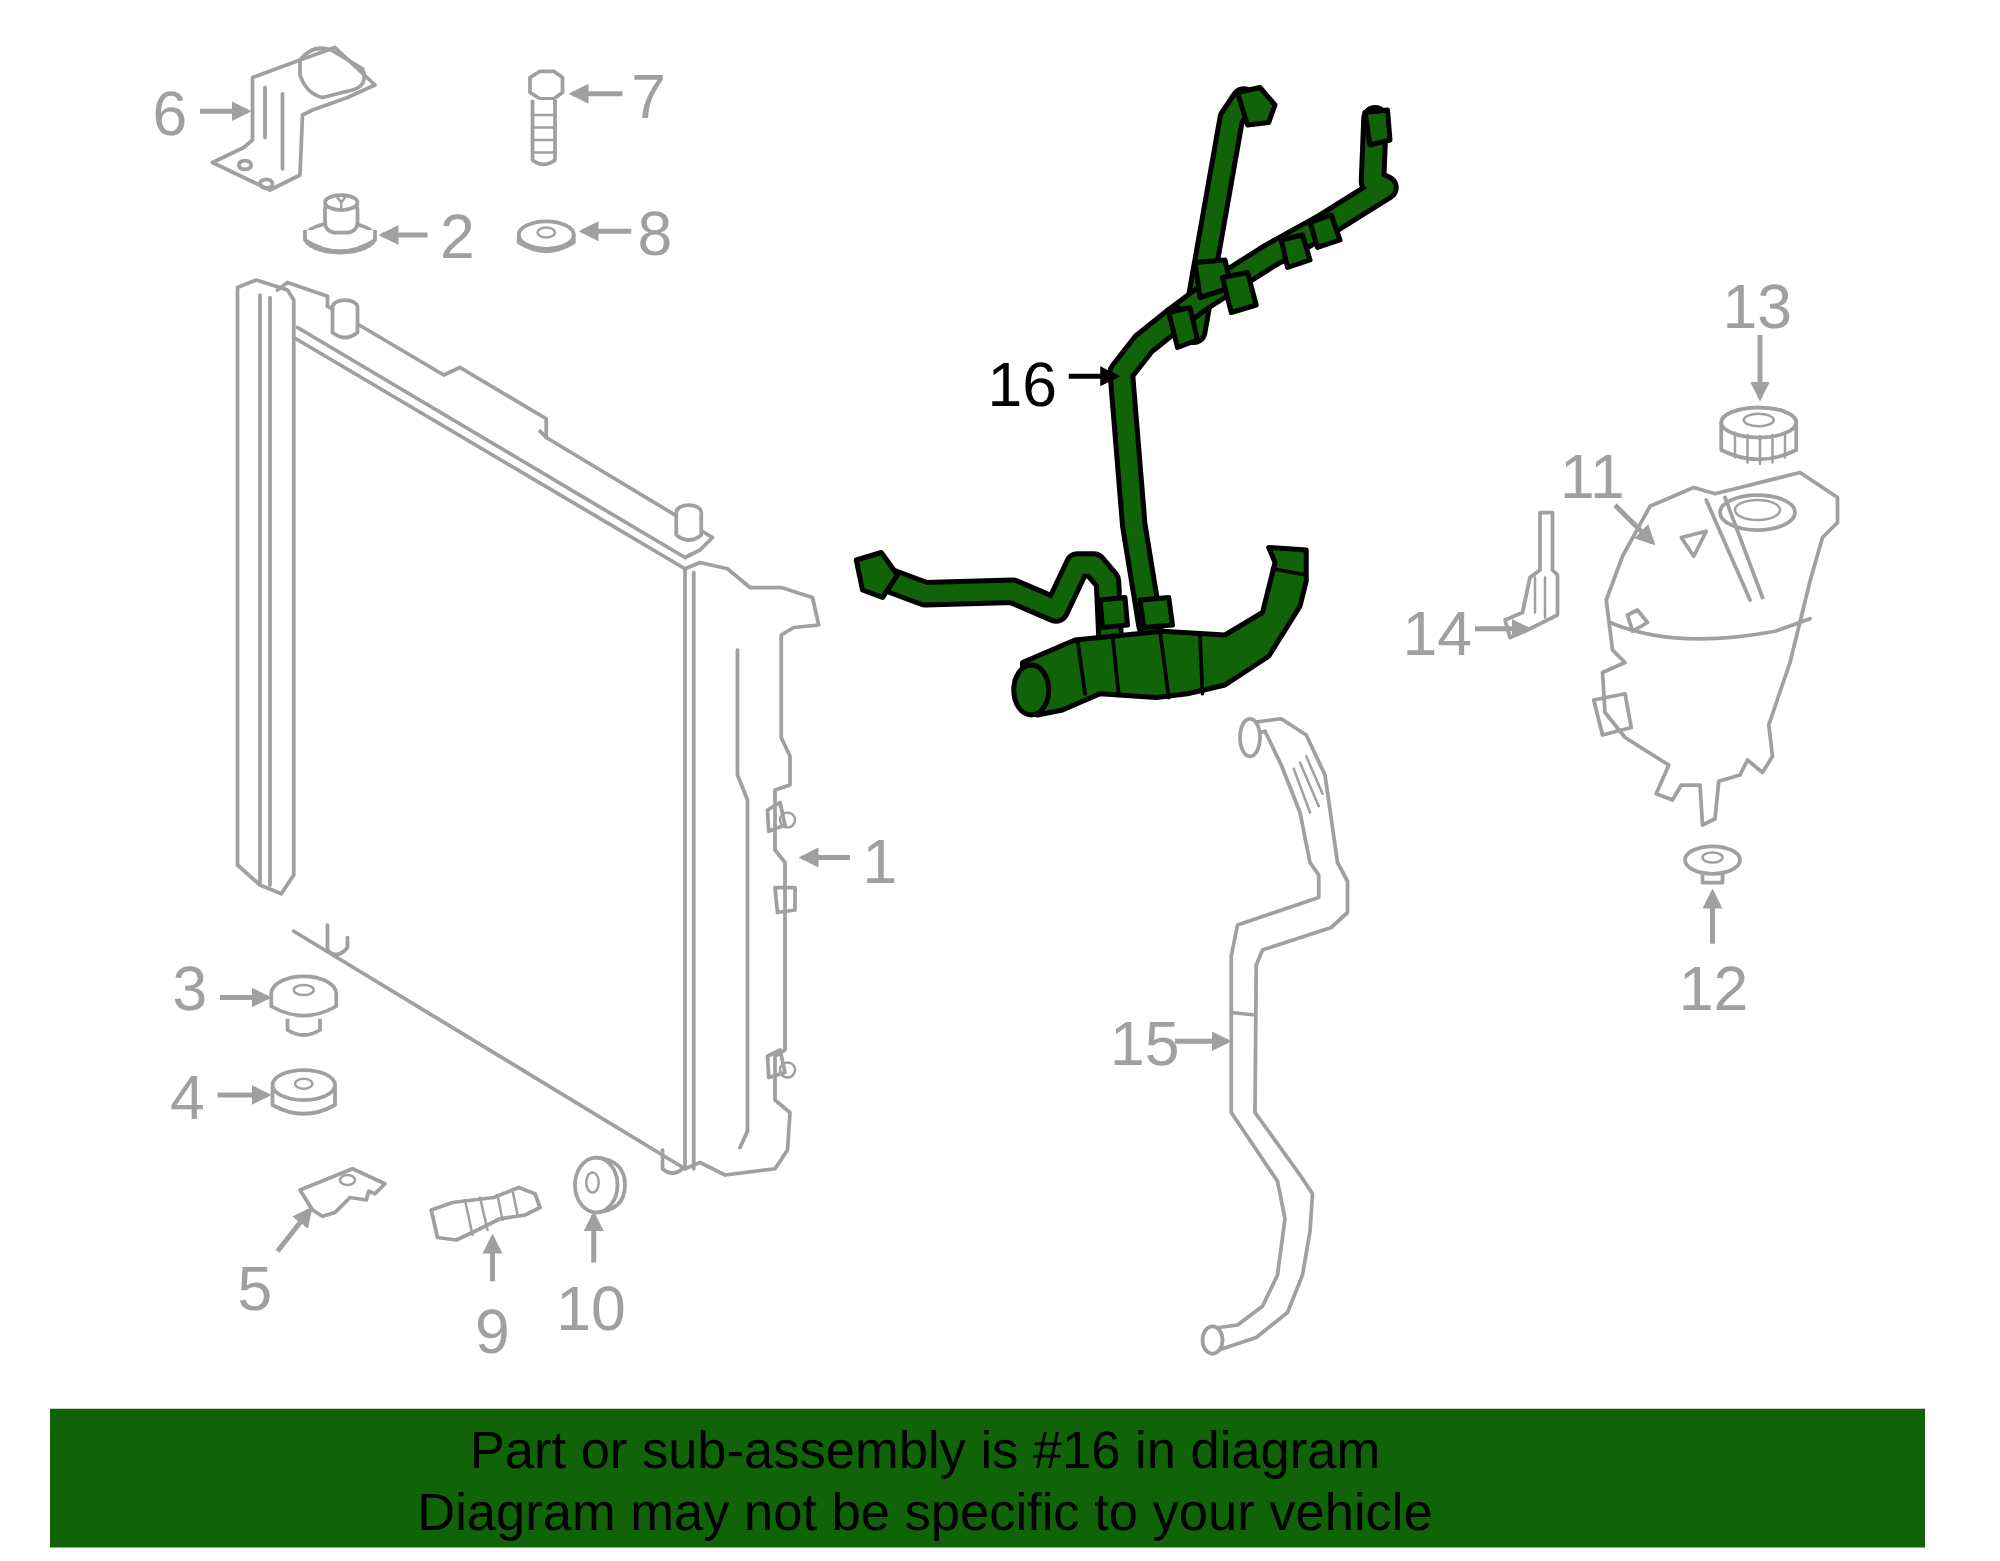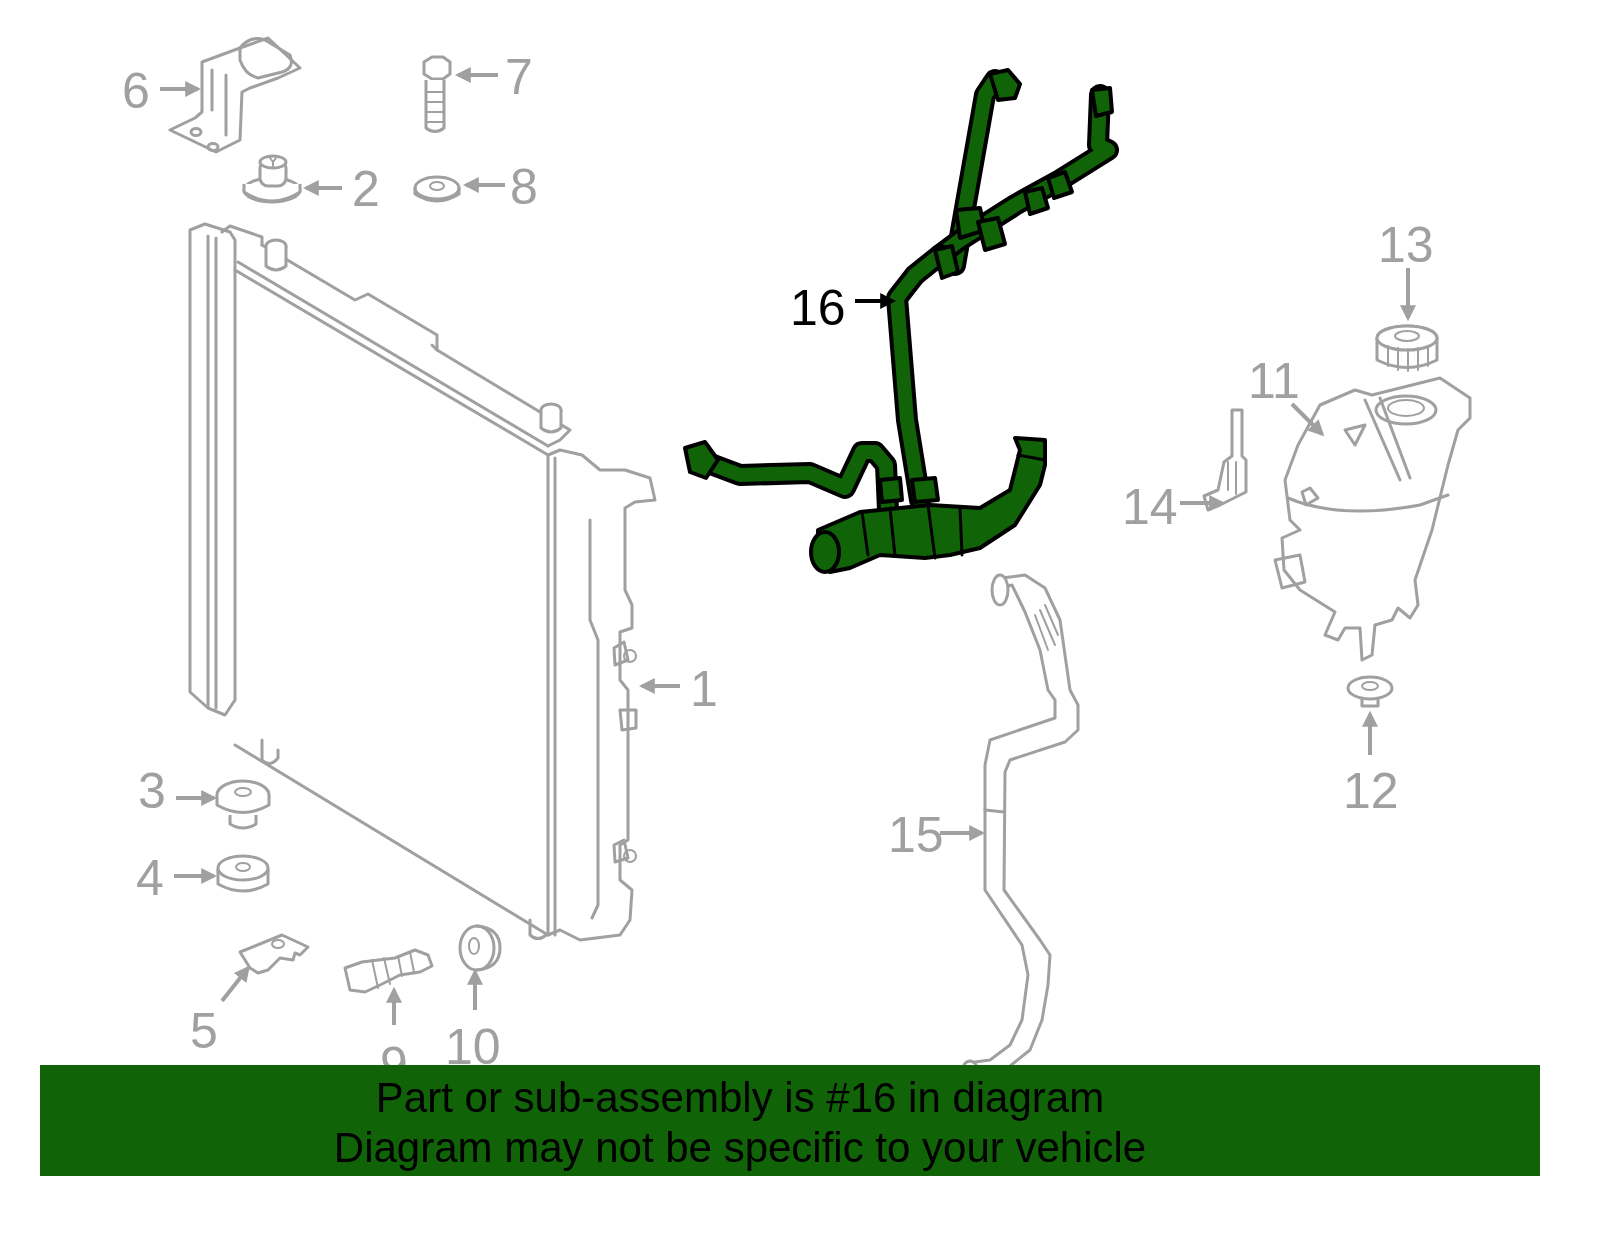--- a/index.html
+++ b/index.html
@@ -8,21 +8,21 @@
   .part { fill:none; stroke:#a0a0a0; stroke-width:3; stroke-linejoin:round; stroke-linecap:round; }
   .partfill { fill:#ffffff; stroke:#a0a0a0; stroke-width:3; stroke-linejoin:round; }
   .arrow { stroke:#a0a0a0; stroke-width:4; fill:none; }
   .arrowhead { fill:#a0a0a0; }
   .callout { font-family:"Liberation Sans", sans-serif; font-size:50px; fill:#a0a0a0; }
   .callout-hl { font-family:"Liberation Sans", sans-serif; font-size:50px; fill:#000000; }
   .hose { fill:#116308; stroke:#000; stroke-width:4; stroke-linejoin:round; }
   .hoseline { fill:none; stroke:#000; stroke-width:22; stroke-linecap:round; stroke-linejoin:round; }
   .hoseinner { fill:none; stroke:#116308; stroke-width:14; stroke-linecap:round; stroke-linejoin:round; }
   .banner {
-    position:absolute; left:40px; top:1065px; width:1500px; height:111px;
+    position:absolute; left:40px; top:1127px; width:1500px; height:111px;
     background:#116308; color:#000; text-align:center;
     font-family:"Liberation Sans", sans-serif; font-size:42px; line-height:50px;
   }
   .banner-line { display:block; }
   .banner-inner { position:absolute; left:-50px; width:1500px; top:8px; }
 </style>
 </head>
 <body>
 
 <svg id="diagram" viewBox="0 0 1600 1249" xmlns="http://www.w3.org/2000/svg">

